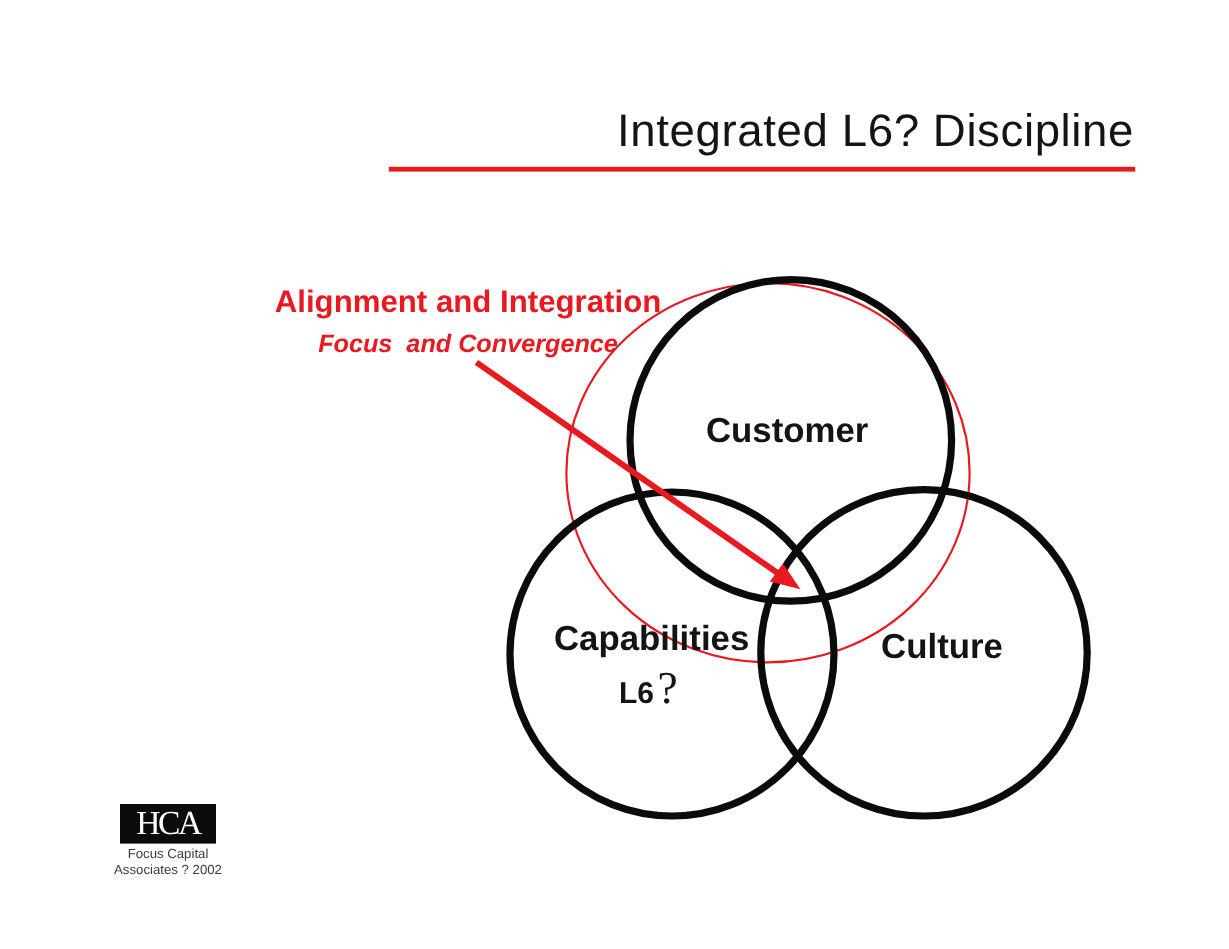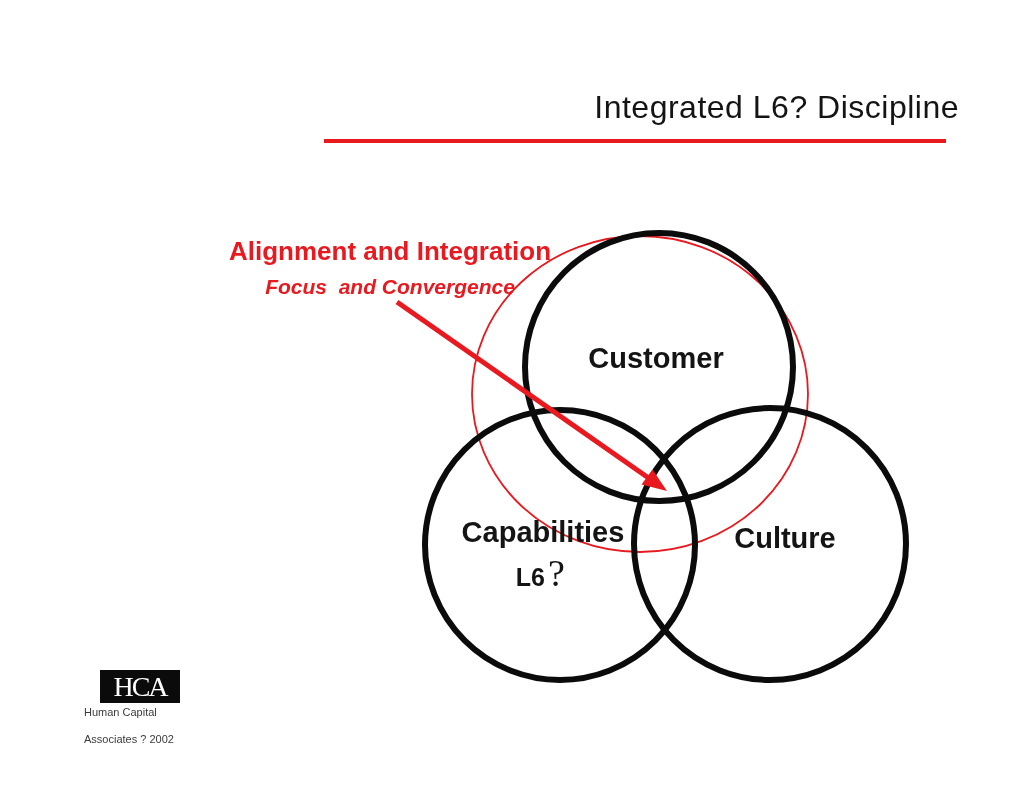--- a/index.html
+++ b/index.html
@@ -11,22 +11,22 @@
     position: relative;
     width: 1024px;
     height: 791px;
     background: #ffffff;
     overflow: hidden;
     font-family: "Liberation Sans", sans-serif;
   }
   .slide-title {
     position: absolute;
     top: 89px;
-    right: 65px;
-    font-size: 32px;
+    right: 79px;
+    font-size: 38px;
     font-weight: 400;
     color: #141414;
     letter-spacing: 0.5px;
     white-space: nowrap;
   }
   .title-underline {
     position: absolute;
     left: 324px;
     top: 139px;
     width: 622px;
@@ -76,20 +76,21 @@
     font-family: "Liberation Serif", serif;
     font-size: 38px;
     font-weight: 400;
     fill: #141414;
   }
   .logo-block {
     position: absolute;
     left: 84px;
     top: 670px;
     width: 112px;
+    text-align: center;
   }
   .logo-box {
     width: 80px;
     height: 33px;
     margin: 0 auto;
     background: #0b0b0b;
     display: flex;
     align-items: center;
     justify-content: center;
   }
@@ -143,17 +144,17 @@
 
     <text x="548" y="586" text-anchor="start" class="sub-label-symbol">?</text>
 
     <text x="785" y="548" text-anchor="middle" class="circle-label">Culture</text>
   </svg>
 
   <div class="logo-block">
     <div class="logo-box">
       <span class="logo-acronym">HCA</span>
     </div>
-    <div class="logo-caption">Human Capital</div>
-    <div class="logo-caption" style="margin-top:14px;">Associates ? 2002</div>
+    <div class="logo-caption">Focus Capital</div>
+    <div class="logo-caption" style="margin-top:0;">Associates ? 2002</div>
   </div>
 
 </div>
 
 </body></html>

